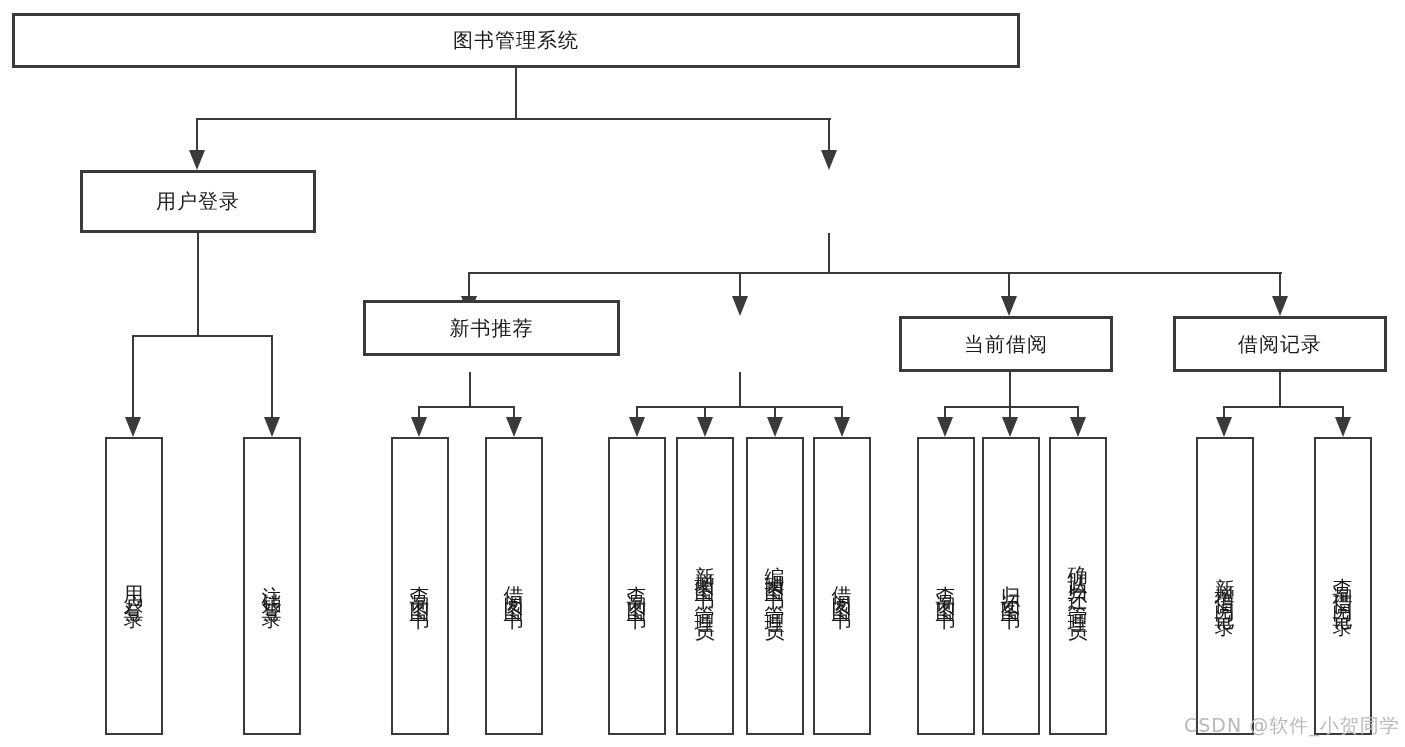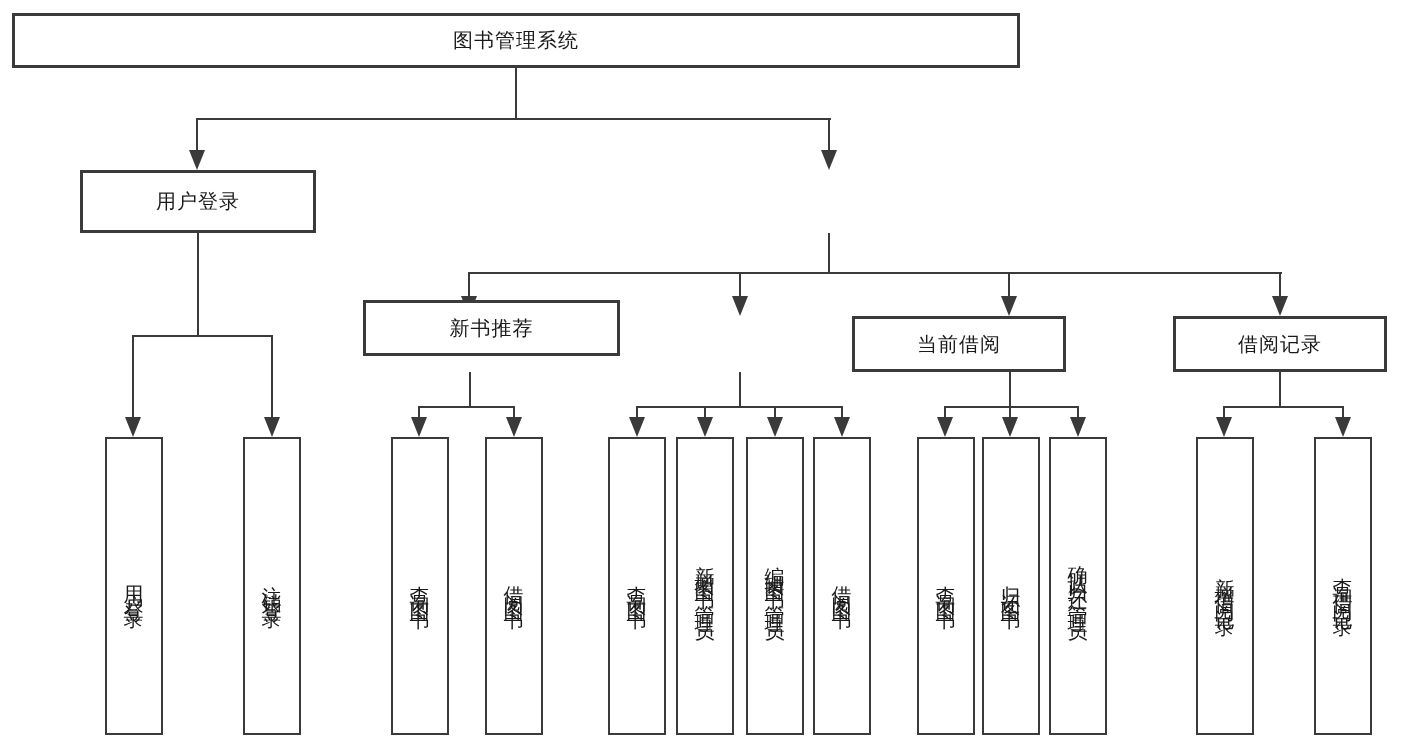--- a/index.html
+++ b/index.html
@@ -88,21 +88,21 @@
   <div class="vl" style="left:739px;  top:272px; height:28px;"></div>
   <div class="arr" style="left:732px;  top:296px;"></div>
   <div class="vl" style="left:1008px; top:272px; height:28px;"></div>
   <div class="arr" style="left:1001px; top:296px;"></div>
   <div class="vl" style="left:1279px; top:272px; height:28px;"></div>
   <div class="arr" style="left:1272px; top:296px;"></div>
 
   <div class="node" style="left:363px; top:300px; width:257px; height:56px;">
     <span>新书推荐</span>
   </div>
-  <div class="node" style="left:852px; top:316px; width:214px; height:56px;">
+  <div class="node" style="left:899px; top:316px; width:214px; height:56px;">
     <span>当前借阅</span>
   </div>
   <div class="node" style="left:1173px; top:316px; width:214px; height:56px;">
     <span>借阅记录</span>
   </div>
 
   <div class="vl" style="left:469px; top:372px; height:36px;"></div>
   <div class="hl" style="left:419px; top:406px; width:96px;"></div>
   <div class="vl" style="left:418px; top:406px; height:15px;"></div>
   <div class="arr" style="left:411px; top:417px;"></div>
@@ -173,14 +173,15 @@
     <span>确认归还（管理员）</span>
   </div>
 
   <div class="node leaf" style="left:1196px; top:437px; width:58px; height:298px;">
     <span>新增借阅记录</span>
   </div>
   <div class="node leaf" style="left:1314px; top:437px; width:58px; height:298px;">
     <span>查询借阅记录</span>
   </div>
 
+  <div class="watermark">CSDN @软件_小贺同学</div>
 
 </div>
 
 </body></html>

